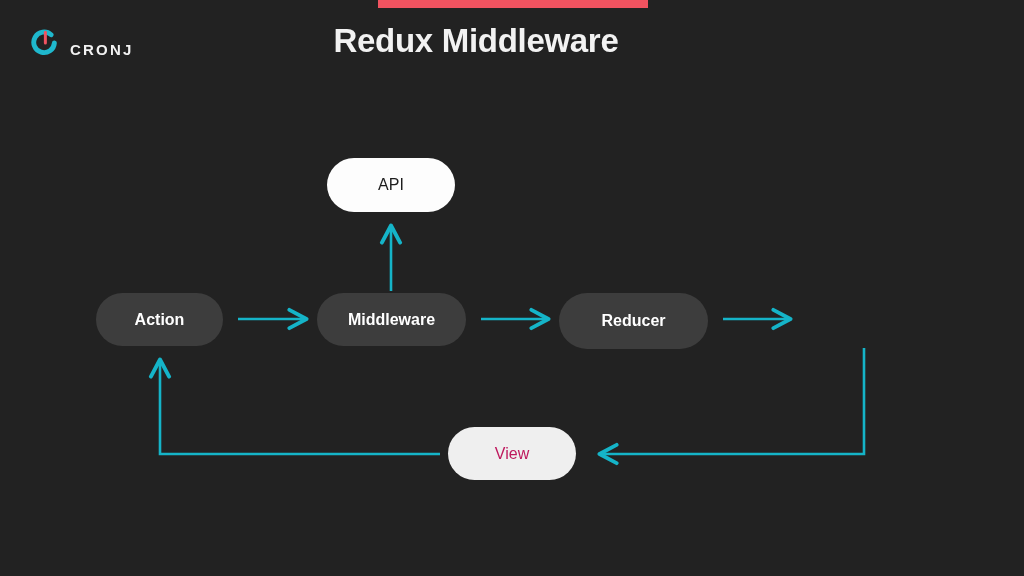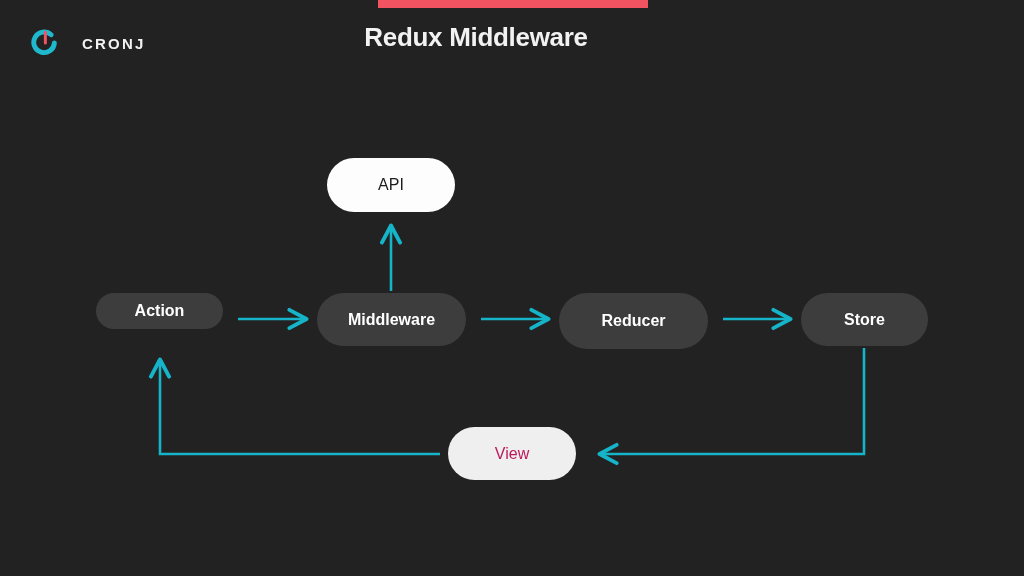--- a/index.html
+++ b/index.html
@@ -25,22 +25,22 @@
     height: 8px;
     background: #f15360;
   }
 
   
   .brand {
     position: absolute;
     left: 30px;
     top: 28px;
     display: flex;
-    align-items: center;
-    gap: 22px;
+    align-items: flex-end;
+    gap: 10px;
   }
   .brand-mark {
     width: 30px;
     height: 30px;
     display: block;
   }
   .brand-name {
     color: #f2f2f2;
     font-size: 15px;
     font-weight: 700;
@@ -48,21 +48,21 @@
   }
 
   
   .page-title {
     position: absolute;
     left: 0;
     top: 22px;
     width: 952px;
     text-align: center;
     color: #f2f2f2;
-    font-size: 26px;
+    font-size: 33px;
     font-weight: 700;
     letter-spacing: -0.3px;
   }
 
   
   .diagram {
     position: absolute;
     left: 0;
     top: 12px;
     width: 1024px;
@@ -99,21 +99,21 @@
     font-size: 16px;
   }
   .node.white {
     background: #fdfdfd;
     color: #1d1d1d;
     font-weight: 400;
     font-size: 16px;
   }
 
   .node-api        { left: 327px; top: 146px; width: 128px; height: 54px; }
-  .node-action     { left: 96px;  top: 281px; width: 127px; height: 36px; }
+  .node-action     { left: 96px;  top: 281px; width: 127px; height: 53px; }
   .node-middleware { left: 317px; top: 281px; width: 149px; height: 53px; justify-content: center; }
   .node-reducer    { left: 559px; top: 281px; width: 149px; height: 56px; }
   .node-store      { left: 801px; top: 281px; width: 127px; height: 53px; }
   .node-view       { left: 448px; top: 415px; width: 128px; height: 53px; }
 </style>
 </head>
 <body>
 
 <div class="accent-bar"></div>
 
@@ -160,21 +160,18 @@
   </div>
 
   <div class="node dark node-middleware">
     <span>Middleware</span>
   </div>
 
   <div class="node dark node-reducer">
     <span>Reducer</span>
   </div>
 
-  <div class="node dark node-store">
-    <span>Store</span>
-  </div>
 
   <div class="node light node-view">
     <span>View</span>
   </div>
 
 </div>
 
 </body></html>

